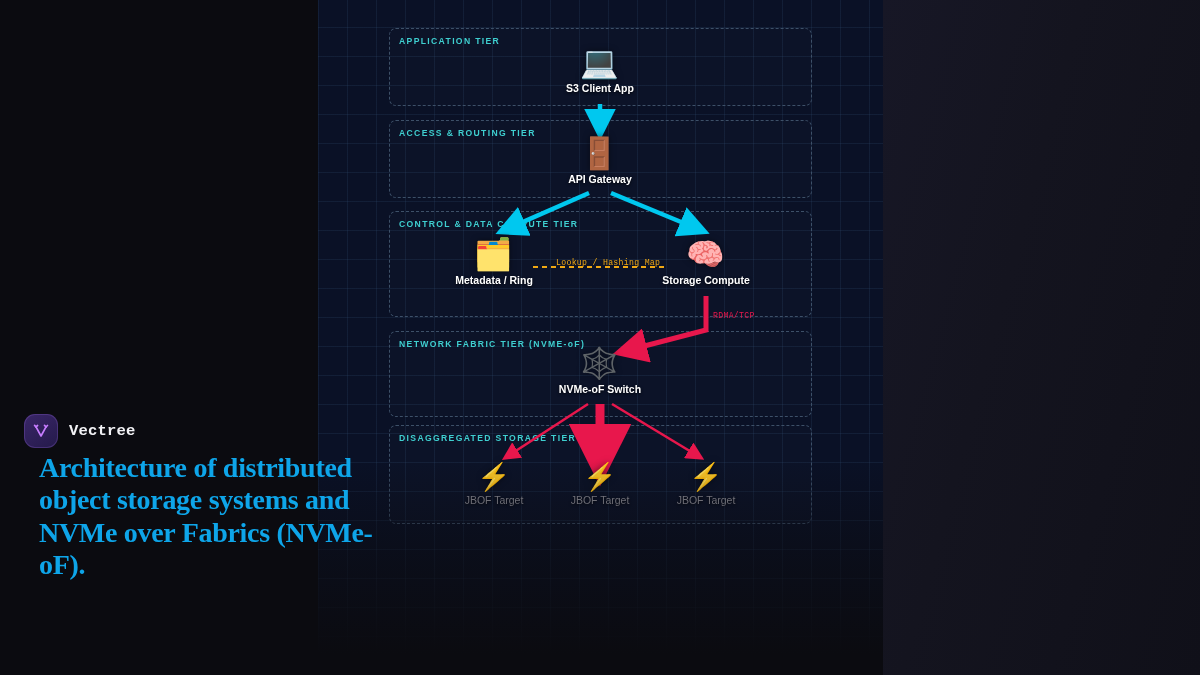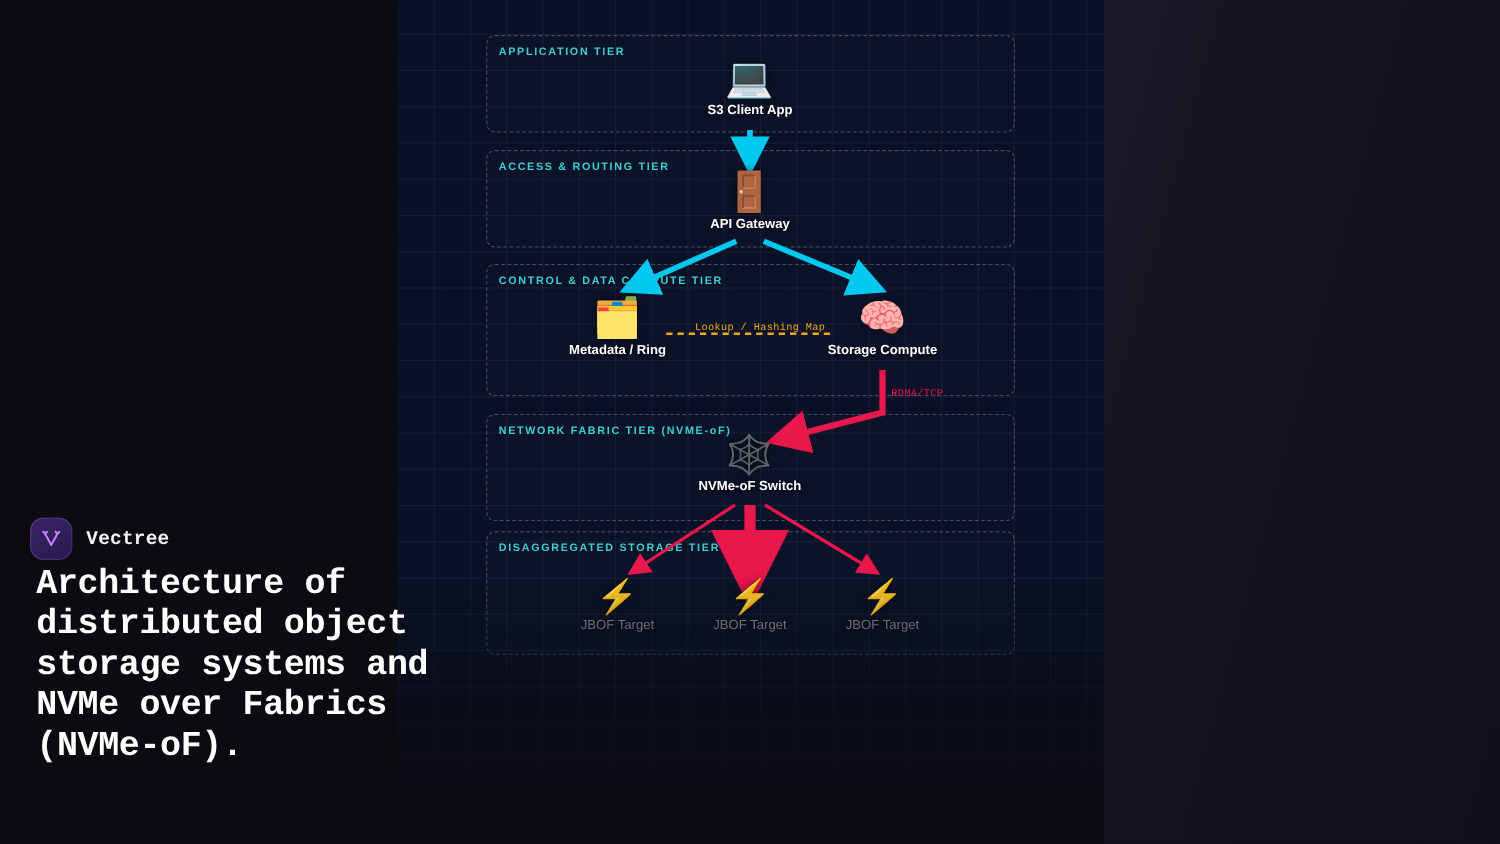--- a/index.html
+++ b/index.html
@@ -99,24 +99,24 @@
     background: linear-gradient(145deg,#3a2668,#241a4a);
     display: flex; align-items: center; justify-content: center;
     box-shadow: inset 0 0 0 1px rgba(160,110,230,.25);
   }
   .brand-name {
     font-family: "Liberation Mono", monospace;
     font-size: 15.5px; font-weight: 700; color: #f2f2f5; letter-spacing: .2px;
   }
 
   .headline {
-    position: absolute; left: 29px; top: 452px; width: 370px;
-    font-family: Liberation Mono, monospace;
+    position: absolute; left: 39px; top: 452px; width: 370px;
+    font-family: Liberation Serif, serif;
     font-size: 28px; font-weight: 700; line-height: 32.4px;
-    color: #ffffff; letter-spacing: -0.3px;
+    color: #0ea5e9; letter-spacing: -0.3px;
   }
 
   .url {
     position: absolute; left: 395px; top: 623px;
     font-family: "Liberation Mono", monospace;
     font-size: 12.6px; color: #8a8a94; letter-spacing: -0.1px; white-space: nowrap;
   }
 </style>
 </head>
 <body>

